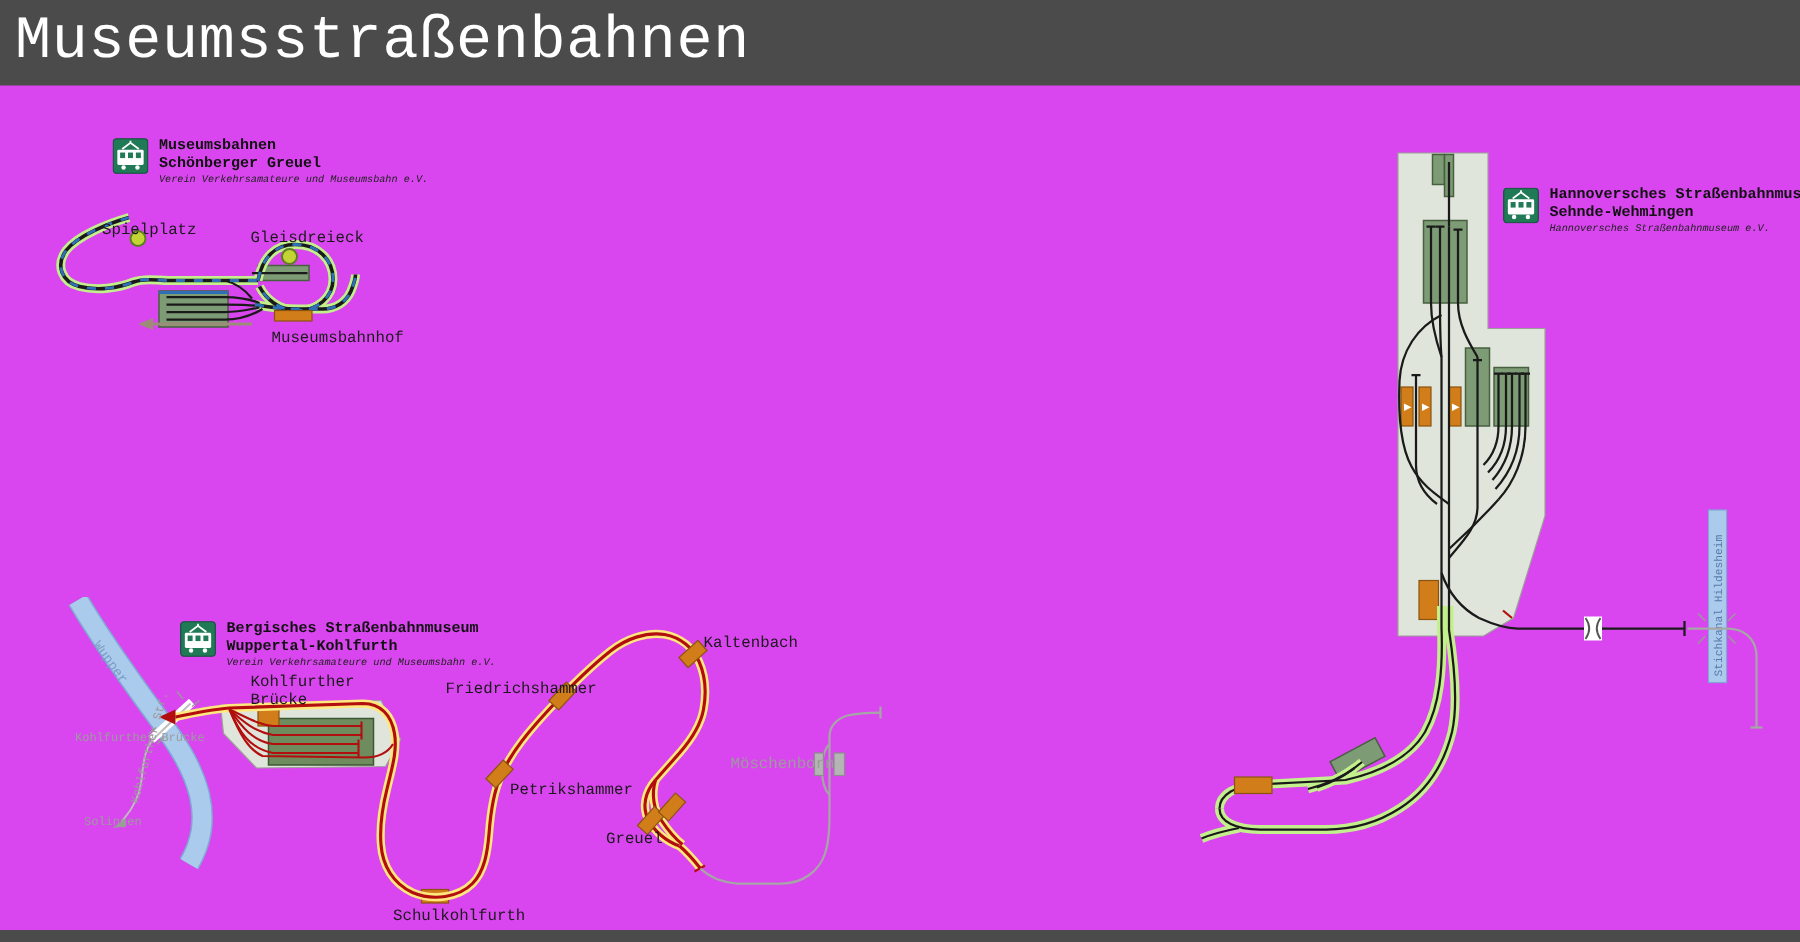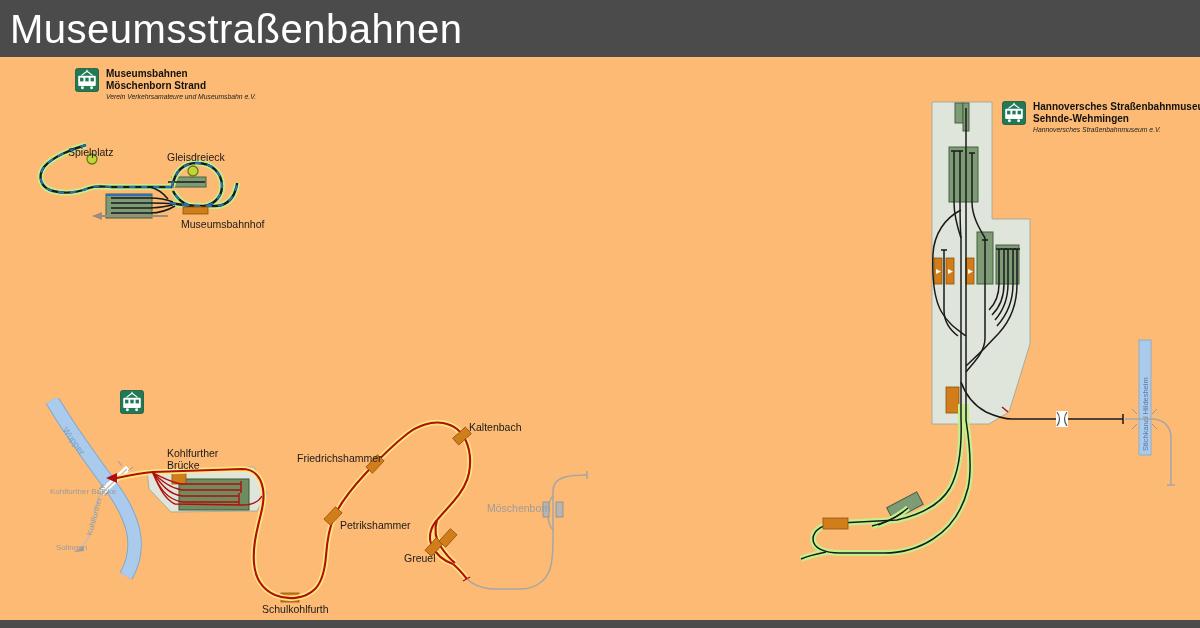--- a/index.html
+++ b/index.html
@@ -7,26 +7,26 @@
     --logo-green:#1f7a55;
     --stop-orange:#d07d1a;
     --track-red:#b20e0e; --glow-yellow:#ffe87d;
     --track-blue:#2f6fb5; --glow-green:#c3f08c;
     --track-black:#1a1a1a;
     --site-fill:#e0e5dc; --building-fill:#7d9b74; --building-border:#47603f; --building-dark:#6f8c5f;
     --river:#abcbec; --river-edge:#7fa8d4;
   }
   html,body{margin:0;padding:0;}
   body{width:1200px;height:628px;background:#fff;font-family:"Liberation Sans",sans-serif;}
-  .page{position:relative;width:1200px;height:628px;overflow:hidden;background:#fdba74;}
+  .page{position:relative;width:1200px;height:628px;overflow:hidden;background:#d946ef;font-family:Liberation Mono, monospace;}
   .bar{position:absolute;left:0;right:0;background:var(--header-bg,#4b4b4b);}
   .bar.top{top:0;height:57px;display:flex;justify-content:space-between;align-items:center;padding:0 10px;box-sizing:border-box;}
   .bar.bottom{bottom:0;height:8px;}
   .htitle{font-size:40px;color:var(--header-text,#fff);font-weight:400;letter-spacing:.5px;line-height:1;}
-  .legend{position:absolute;display:flex;gap:7px;align-items:flex-start;}
+  .legend{position:absolute;display:flex;gap:7px;align-items:flex-start;margin-top:24px;}
   .legend .logo{width:24px;height:24px;flex:0 0 auto;}
   .legend .l1,.legend .l2{font-size:10px;font-weight:bold;color:#111;line-height:12px;white-space:nowrap;}
   .legend .l3{font-size:6.8px;font-style:italic;color:#222;line-height:9px;white-space:nowrap;}
   svg.map{position:absolute;}
   .site{fill:var(--site-fill,#e0e5dc);stroke:#9aa296;stroke-width:.8;}
   .bld{fill:var(--building-fill,#7d9b74);stroke:var(--building-border,#47603f);stroke-width:1;}
   .bld-dark{fill:var(--building-dark,#6f8c5f);stroke:#3c5733;stroke-width:1;}
   .stop{fill:var(--stop-orange,#d07d1a);stroke:#8a5410;stroke-width:.8;}
   .stop-gray{fill:#b5b5b5;stroke:#8d8d8d;stroke-width:.8;}
   .tk{fill:none;stroke:var(--track-black,#1a1a1a);stroke-width:1.5;stroke-linejoin:round;}
@@ -63,36 +63,41 @@
       <path d="M7,8 L13,3.5 L19,8 M13,3.5 V2" stroke="#fff" stroke-width="1.3" fill="none"></path>
       <rect x="3.5" y="8.5" width="19" height="11" rx="1" fill="#fff"></rect>
       <rect x="5.5" y="10.5" width="3.6" height="4" fill="var(--logo-green)"></rect>
       <rect x="11.2" y="10.5" width="3.6" height="4" fill="var(--logo-green)"></rect>
       <rect x="16.9" y="10.5" width="3.6" height="4" fill="var(--logo-green)"></rect>
       <circle cx="8" cy="21.3" r="1.6" fill="#fff"></circle>
         <circle cx="18" cy="21.3" r="1.6" fill="#fff"></circle>
     </svg>
     <div class="lines">
       <div class="l1">Museumsbahnen</div>
-      <div class="l2">Möschenborn Strand</div>
+      <div class="l2">Schönberger Greuel</div>
       <div class="l3">Verein Verkehrsamateure und Museumsbahn e.V.</div>
     </div>
   </div>
 
   <div class="legend" style="left:120px;top:390px;">
     <svg class="logo" viewBox="0 0 26 26">
       <rect x="0.5" y="0.5" width="25" height="25" rx="2.5" fill="var(--logo-green)" stroke="#10503a" stroke-width="0.8"></rect>
       <path d="M7,8 L13,3.5 L19,8 M13,3.5 V2" stroke="#fff" stroke-width="1.3" fill="none"></path>
       <rect x="3.5" y="8.5" width="19" height="11" rx="1" fill="#fff"></rect>
       <rect x="5.5" y="10.5" width="3.6" height="4" fill="var(--logo-green)"></rect>
       <rect x="11.2" y="10.5" width="3.6" height="4" fill="var(--logo-green)"></rect>
       <rect x="16.9" y="10.5" width="3.6" height="4" fill="var(--logo-green)"></rect>
       <circle cx="8" cy="21.3" r="1.6" fill="#fff"></circle>
         <circle cx="18" cy="21.3" r="1.6" fill="#fff"></circle>
     </svg>
+    <div class="lines">
+      <div class="l1">Bergisches Straßenbahnmuseum</div>
+      <div class="l2">Wuppertal-Kohlfurth</div>
+      <div class="l3">Verein Verkehrsamateure und Museumsbahn e.V.</div>
+    </div>
   </div>
 
   <div class="legend" style="left:1002px;top:101px;">
     <svg class="logo" viewBox="0 0 26 26">
       <rect x="0.5" y="0.5" width="25" height="25" rx="2.5" fill="var(--logo-green)" stroke="#10503a" stroke-width="0.8"></rect>
       <path d="M7,8 L13,3.5 L19,8 M13,3.5 V2" stroke="#fff" stroke-width="1.3" fill="none"></path>
       <rect x="3.5" y="8.5" width="19" height="11" rx="1" fill="#fff"></rect>
       <rect x="5.5" y="10.5" width="3.6" height="4" fill="var(--logo-green)"></rect>
       <rect x="11.2" y="10.5" width="3.6" height="4" fill="var(--logo-green)"></rect>
       <rect x="16.9" y="10.5" width="3.6" height="4" fill="var(--logo-green)"></rect>

